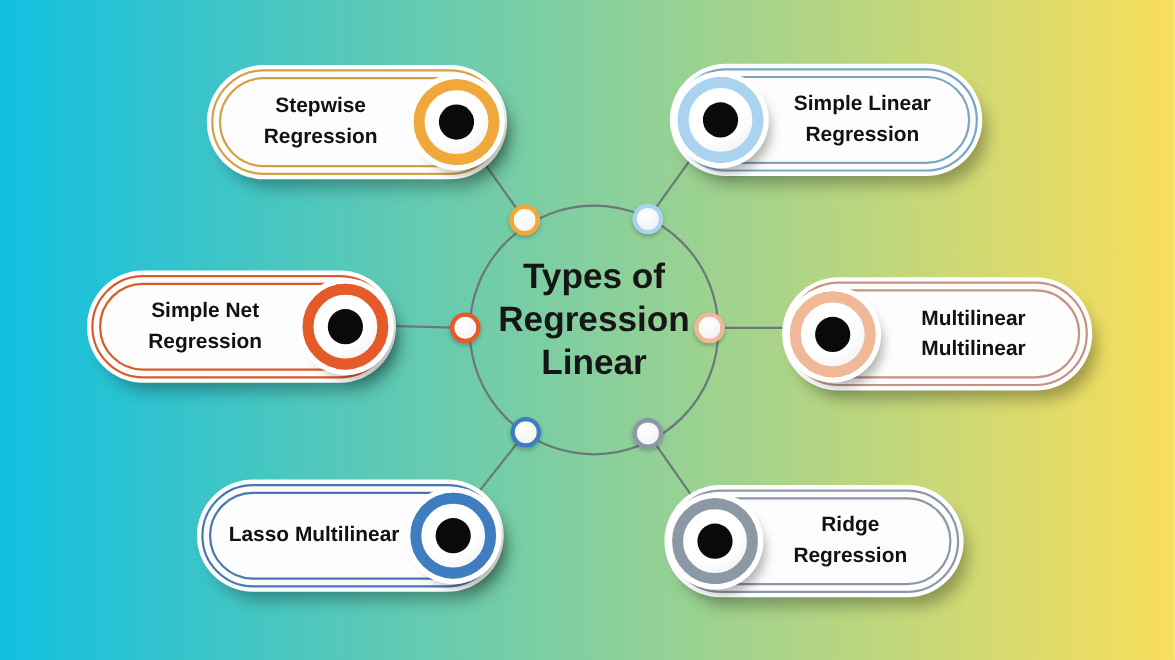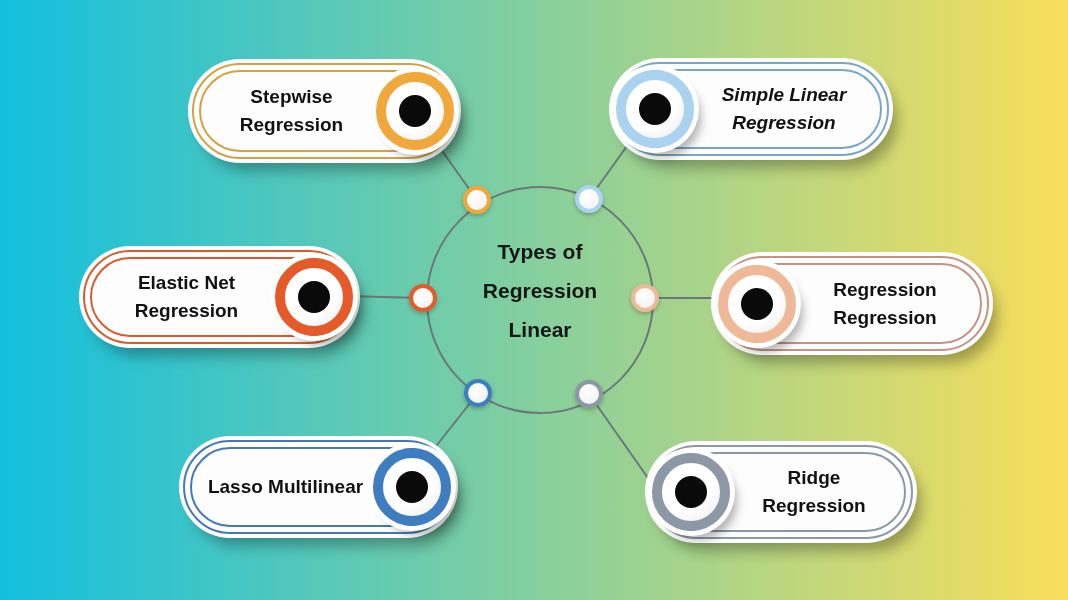--- a/index.html
+++ b/index.html
@@ -24,21 +24,21 @@
     fill: none;
   }
   .center-title {
     position: absolute;
     left: 430px;
     top: 232px;
     width: 220px;
     z-index: 2;
     text-align: center;
     font-weight: bold;
-    font-size: 21px;
+    font-size: 32px;
     line-height: 39px;
     color: #161616;
   }
   .node {
     position: absolute;
     width: 20px;
     height: 20px;
     border-radius: 50%;
     background: radial-gradient(circle at 38% 32%, #ffffff, #f0f0f0);
     border: 4px solid var(--ring, #999);
@@ -126,53 +126,53 @@
   <div class="node" style="left: 575px; top: 380px; --ring: #8C98A5;"></div>
 
   <div class="pill circle-right" style="left: 192px; top: 63px; width: 261px; height: 92px; --ring: #F1A83B; --border: #D2A244;">
     <div class="pill-border"></div>
     <div class="pill-label">Stepwise Regression</div>
     <div class="big-circle">
       <div class="dot"></div>
     </div>
   </div>
 
-  <div class="pill circle-left" style="left: 613px; top: 62px; width: 272px; height: 90px; font-style: italic; --ring: #A9D3EE; --border: #78A7C6;">
+  <div class="pill circle-left" style="left: 613px; top: 62px; width: 272px; height: 90px; --ring: #A9D3EE; --border: #78A7C6;">
     <div class="pill-border"></div>
     <div class="pill-label">Simple Linear Regression</div>
     <div class="big-circle">
       <div class="dot"></div>
     </div>
   </div>
 
   <div class="pill circle-right" style="left: 83px; top: 250px; width: 269px; height: 90px; --ring: #E45A28; --border: #D95B2B;">
     <div class="pill-border"></div>
-    <div class="pill-label">Elastic Net Regression</div>
+    <div class="pill-label">Simple Net Regression</div>
     <div class="big-circle">
       <div class="dot"></div>
     </div>
   </div>
 
   <div class="pill circle-left" style="left: 715px; top: 256px; width: 270px; height: 91px; --ring: #EFB998; --border: #C49384;">
     <div class="pill-border"></div>
-    <div class="pill-label">Regression Regression</div>
+    <div class="pill-label">Multilinear Multilinear</div>
     <div class="big-circle">
       <div class="dot"></div>
     </div>
   </div>
 
   <div class="pill circle-right" style="left: 183px; top: 440px; width: 267px; height: 90px; --ring: #3E7EC0; --border: #4479B4;">
     <div class="pill-border"></div>
     <div class="pill-label">Lasso Multilinear</div>
     <div class="big-circle">
       <div class="dot"></div>
     </div>
   </div>
 
-  <div class="pill circle-left" style="left: 649px; top: 445px; width: 260px; height: 90px; --ring: #8C98A5; --border: #8C98A5;">
+  <div class="pill circle-left" style="left: 608px; top: 445px; width: 260px; height: 90px; --ring: #8C98A5; --border: #8C98A5;">
     <div class="pill-border"></div>
     <div class="pill-label">Ridge Regression</div>
     <div class="big-circle">
       <div class="dot"></div>
     </div>
   </div>
 
 </div>
 
 </body></html>

